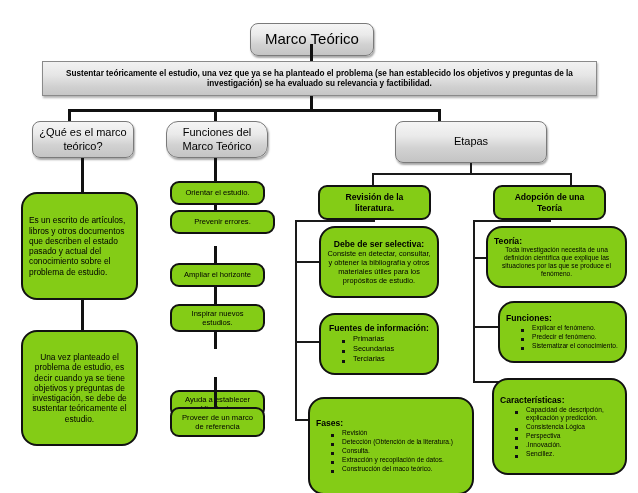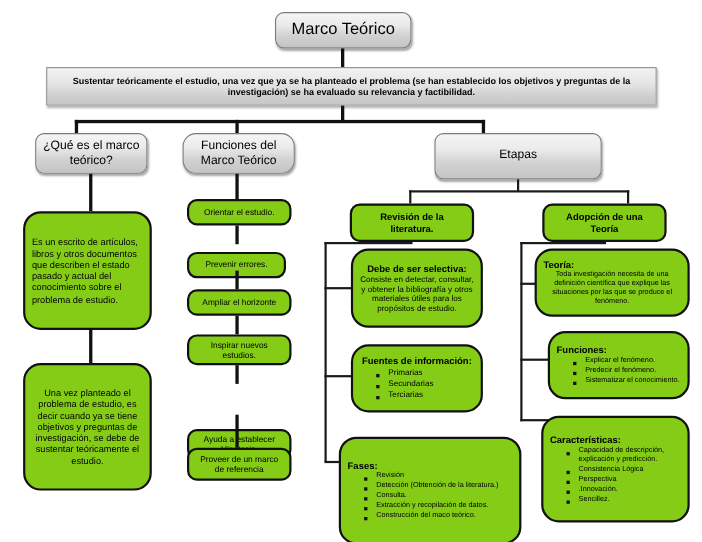--- a/index.html
+++ b/index.html
@@ -81,21 +81,21 @@
   }
   .lft{text-align:left;}
   .ctr{text-align:center;}
   .hdr{display:block;font-weight:bold;}
 </style>
 </head>
 <body>
 
 <div id="canvas">
 
-  <div class="node grad t-title" style="left:250px;top:11px;width:124px;height:33px;">
+  <div class="node grad t-title" style="left:250px;top:23px;width:124px;height:33px;">
     <span>Marco Teórico</span>
   </div>
 
   <div class="ln v" style="left:310px;top:44px;width:3px;height:17px;"></div>
 
   <div class="node grad-sq t-banner" style="left:42px;top:61px;width:555px;height:35px;">
     <span>
       <span>Sustentar teóricamente el estudio, una vez que ya se ha planteado el problema (se han establecido los objetivos y preguntas de la investigación) se ha evaluado su relevancia y factibilidad.</span>
     </span>
   </div>
@@ -124,21 +124,21 @@
   <div class="node grad t-lvl2" style="left:166px;top:121px;width:102px;height:37px;border-radius:12px;">
     <span class="inner">Funciones del Marco Teórico</span>
   </div>
 
   <div class="ln v" style="left:214px;top:158px;width:3px;height:23px;"></div>
   <div class="node rnd t-chain" style="left:170px;top:181px;width:95px;height:24px;">
     <span class="inner">Orientar el estudio.</span>
   </div>
 
   <div class="ln v" style="left:214px;top:205px;width:3px;height:17px;"></div>
-  <div class="node rnd t-chain" style="left:170px;top:229px;width:90px;height:24px;">
+  <div class="node rnd t-chain" style="left:170px;top:210px;width:105px;height:24px;">
     <span class="inner">Prevenir errores.</span>
   </div>
 
   <div class="ln v" style="left:214px;top:246px;width:3px;height:17px;"></div>
   <div class="node rnd t-chain" style="left:170px;top:263px;width:95px;height:24px;">
     <span class="inner">Ampliar el horizonte</span>
   </div>
 
   <div class="ln v" style="left:214px;top:287px;width:3px;height:17px;"></div>
   <div class="node rnd t-chain" style="left:170px;top:304px;width:95px;height:28px;">

